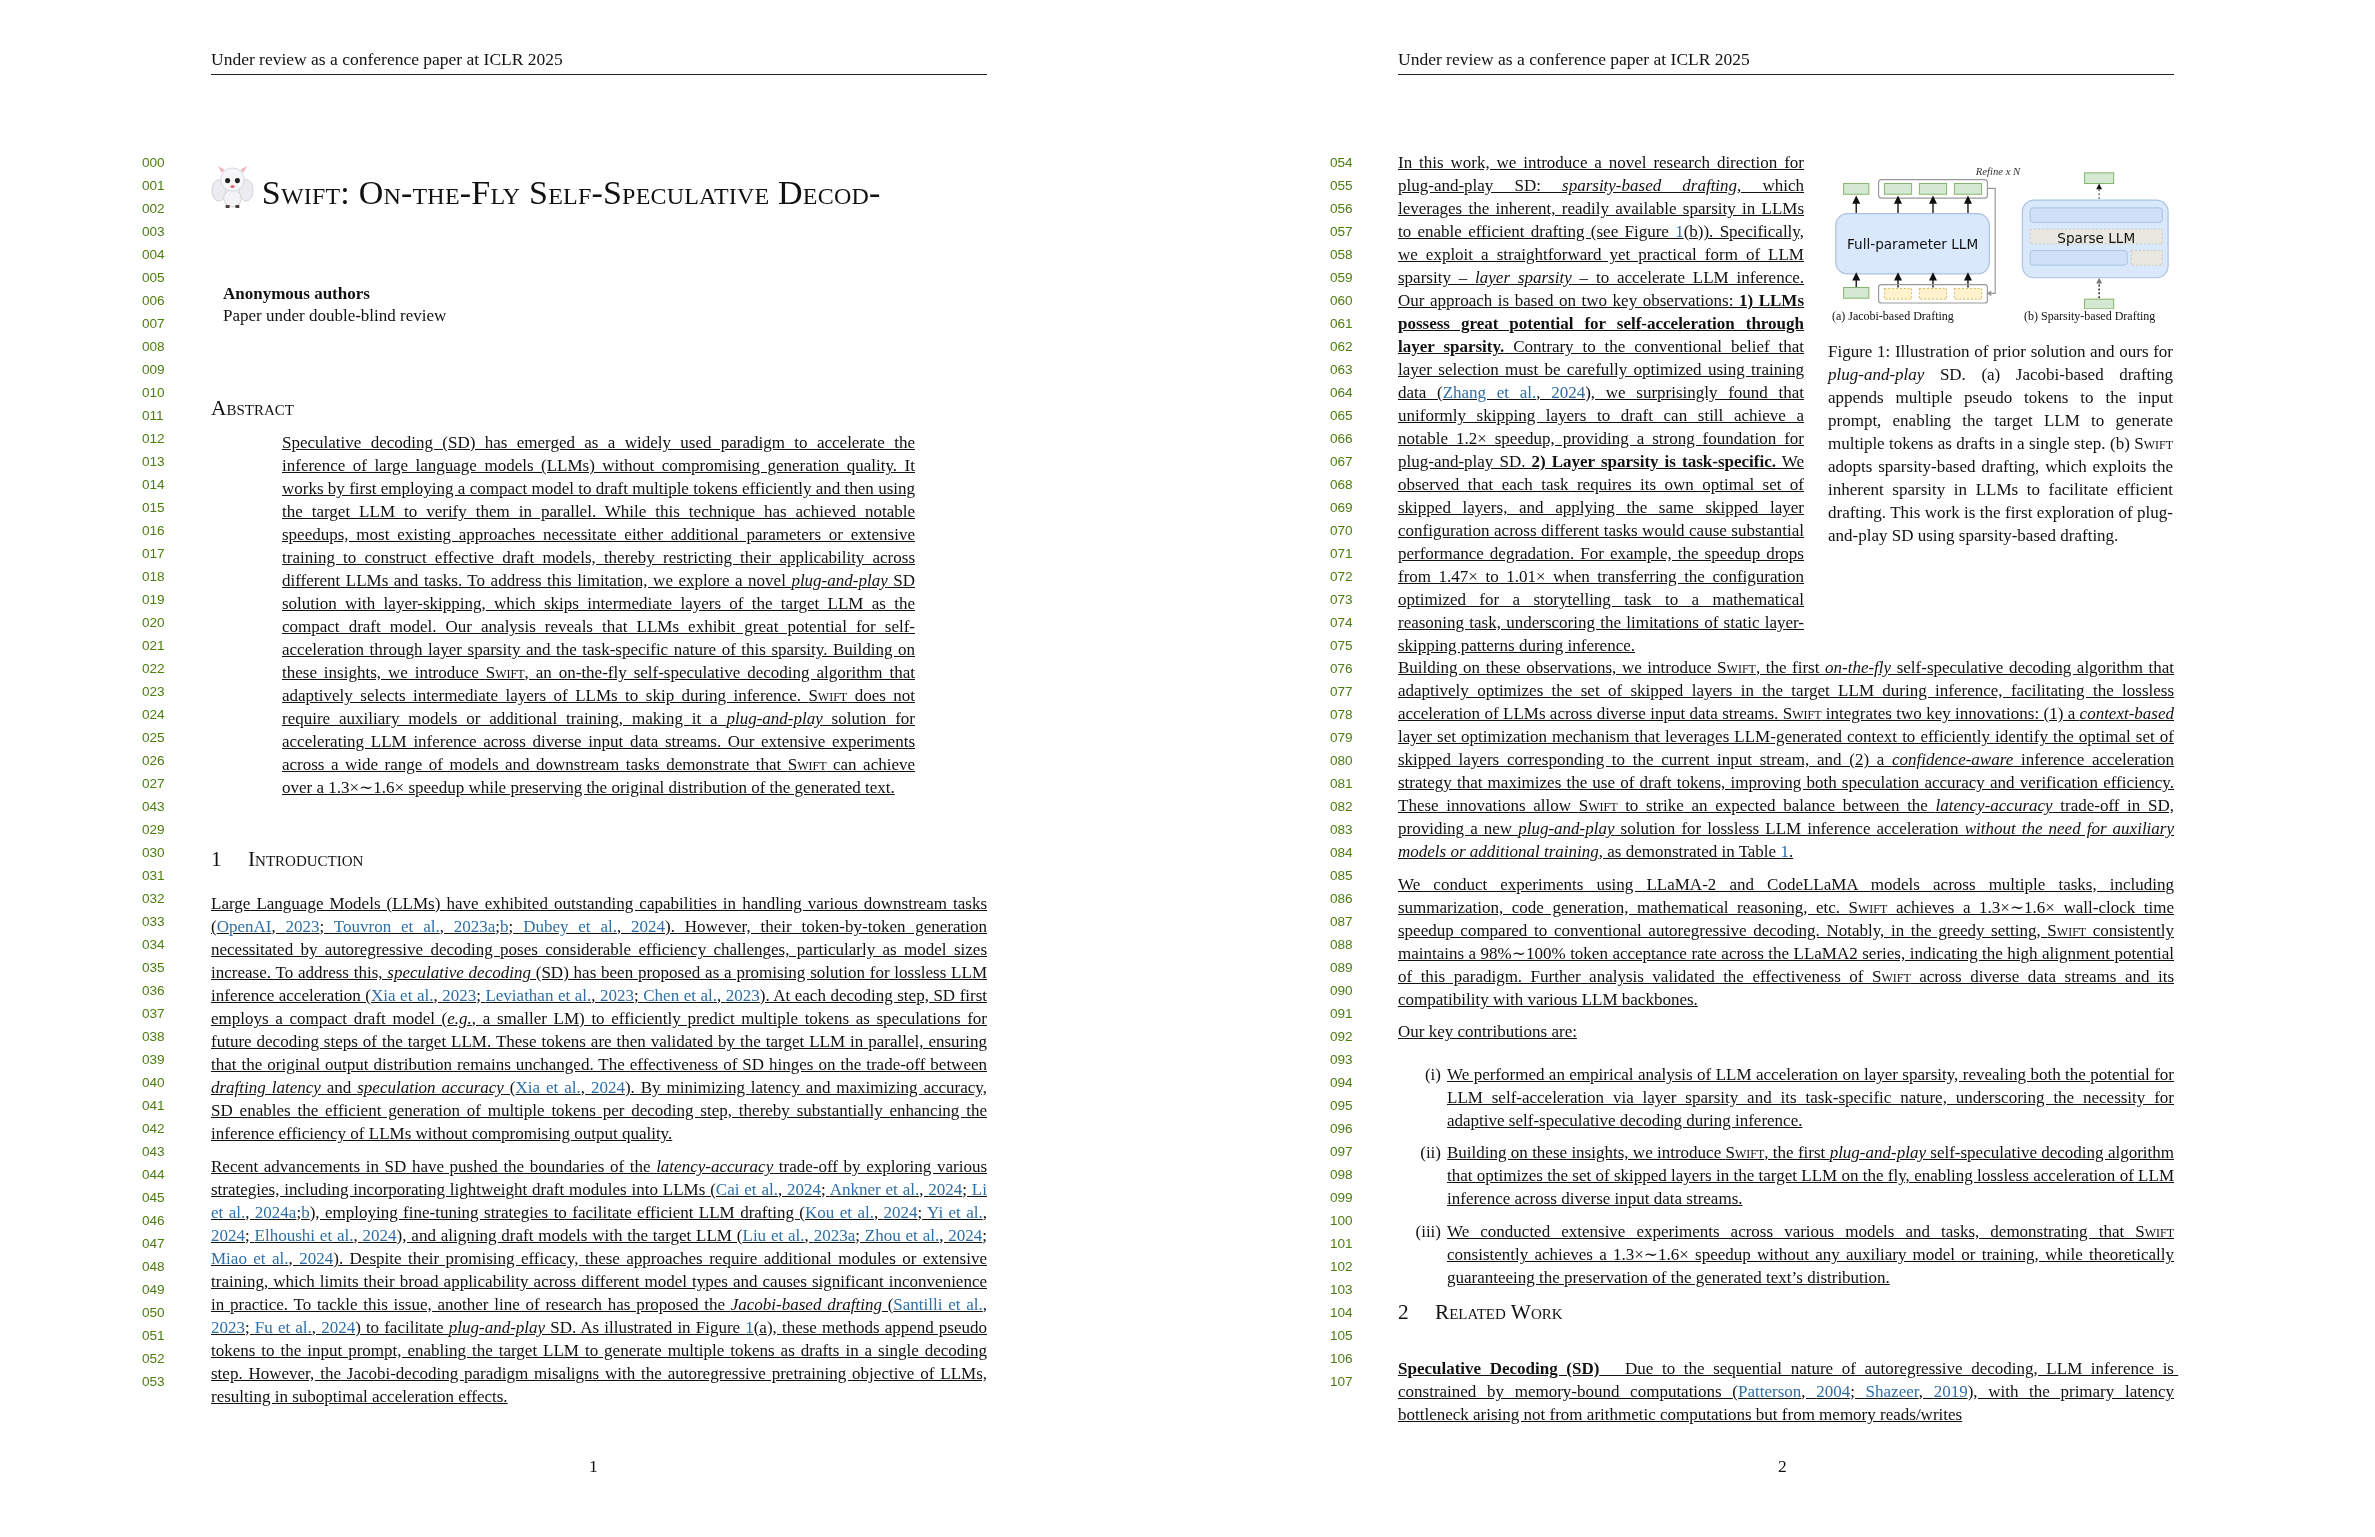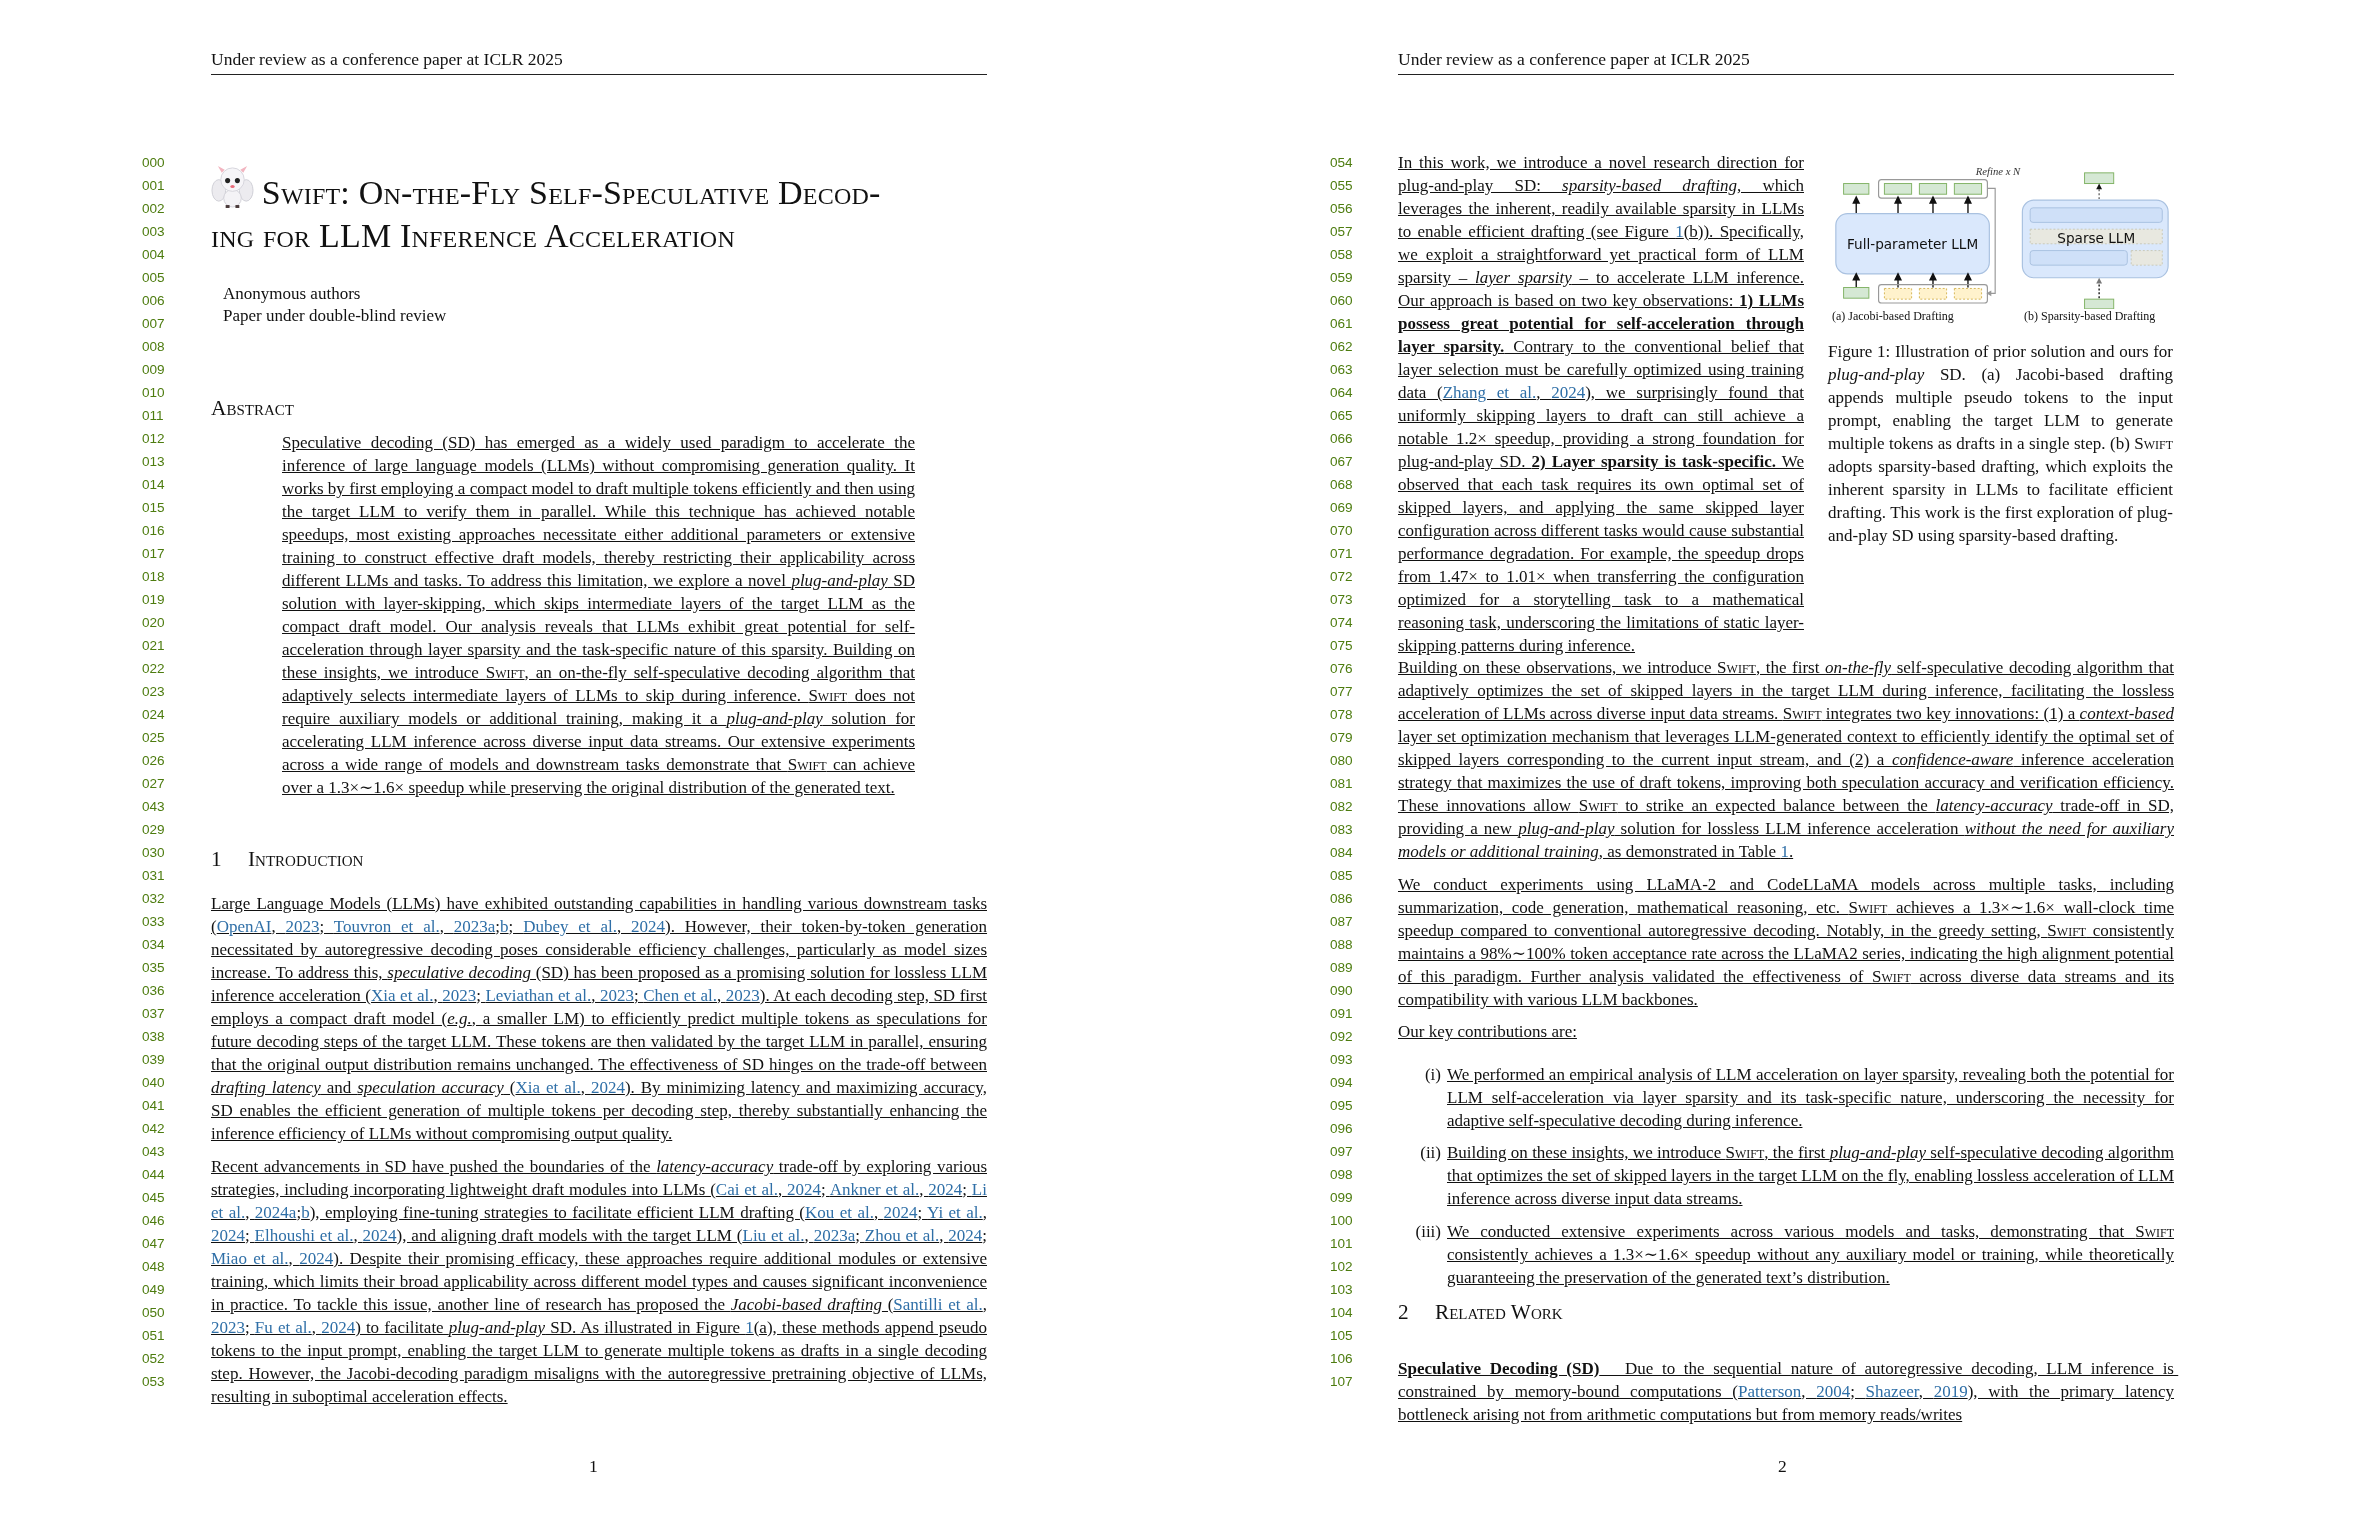--- a/index.html
+++ b/index.html
@@ -20,21 +20,21 @@
   #page1 .pageno { left:589px; }
   #page2 .pageno { left:590px; }
 
   .col { position:absolute; font-size:17px; line-height:23px; text-align:justify; hyphens:manual;text-decoration:underline; }
   .sc { font-variant:small-caps; }
   .cite { color:#2f6fa7; }
   .title { position:absolute; left:211px; top:161px; width:786px; font-size:34px; line-height:43px;
            font-variant:small-caps; letter-spacing:0.2px; }
   .mascot { display:inline-block; width:43px; height:49px; vertical-align:-5.8px; margin-right:7.8px; }
   .authors { position:absolute; left:223px; top:283px; font-size:17px; line-height:22px; }
-  .authors b { font-weight:normal; }
+  .authors b { font-weight:bold; }
   .abstract-title { position:absolute; left:211px; width:776px; top:396px; text-align:left;
                     font-size:21.3px; font-variant:small-caps; }
   .abstract { left:282px; top:431px; width:633px; }
   .sec { position:absolute; font-size:21.3px; font-variant:small-caps; }
   .sec .num { display:inline-block; width:37px; }
   .para { margin:0 0 9.7px 0; }
   .p1body { left:211px; top:892px; width:776px; }
   .p2left { left:210px; top:151px; width:406px; }
   .p2full { left:210px; width:776px; }
   ol.contrib { list-style:none; margin:0; padding:0; }
@@ -117,21 +117,20 @@
         <circle cx="22" cy="19" r="12" fill="#f6f5f8" stroke="#d6d5dc"></circle>
         <path d="M11 12 L7 5 L14 9 Z" fill="#f2b5c0"></path>
         <path d="M33 12 L37 5 L30 9 Z" fill="#f2b5c0"></path>
         <circle cx="17" cy="20" r="2.6" fill="#222"></circle>
         <circle cx="27" cy="20" r="2.6" fill="#222"></circle>
         <ellipse cx="22" cy="26" rx="2.2" ry="1.6" fill="#e86a7a"></ellipse>
         <rect x="15" y="45" width="4" height="3" fill="#4a3a3a"></rect>
         <rect x="25" y="45" width="4" height="3" fill="#4a3a3a"></rect>
       </svg>
     </span><span>Swift: On-the-Fly Self-Speculative Decod-</span><br>
-    <span>ing for LLM Inference Acceleration</span>
   </div>
 
   <div class="authors">
     <b>Anonymous authors</b><br>
     <span>Paper under double-blind review</span>
   </div>
 
   <div class="abstract-title">Abstract</div>
 
   <div class="col abstract">

